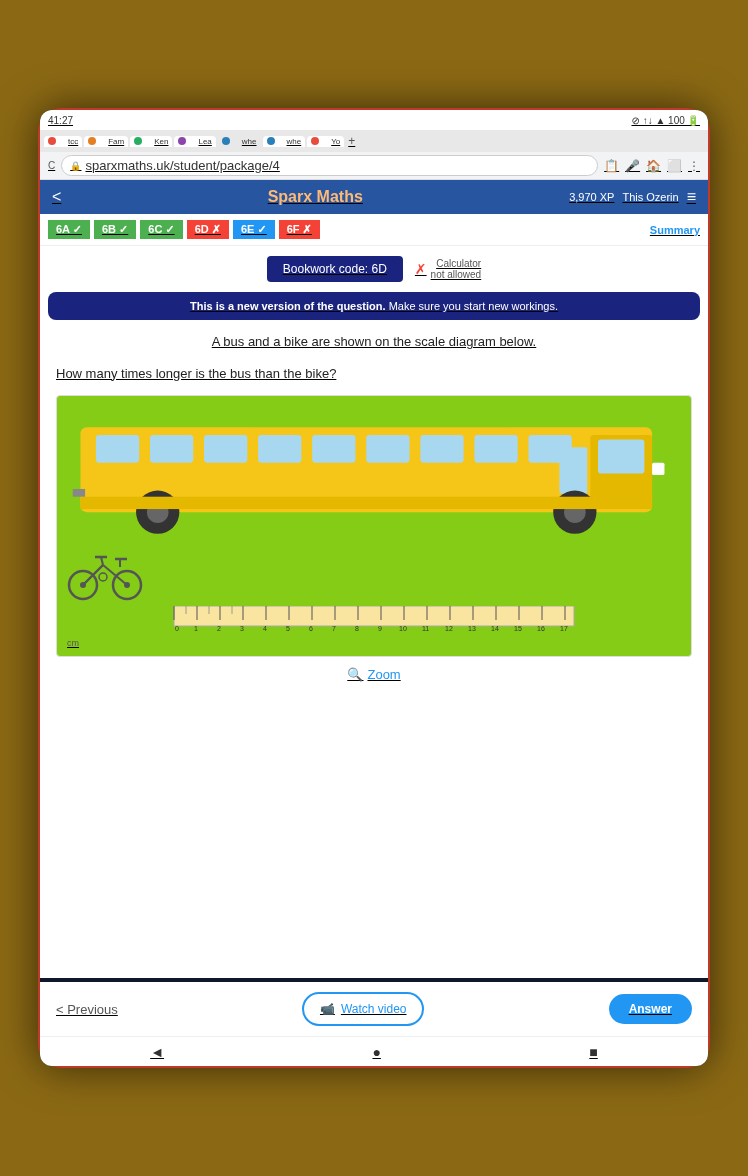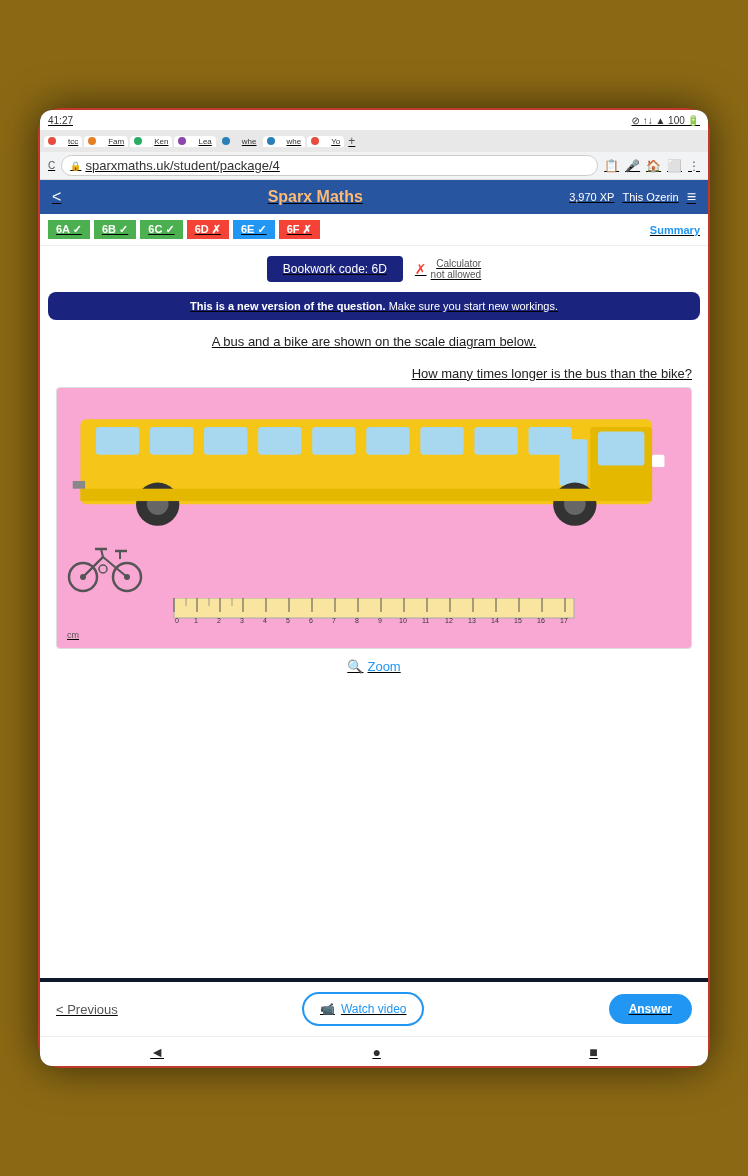--- a/index.html
+++ b/index.html
@@ -268,28 +268,28 @@
       font-size: 13px;
       color: #222;
       text-align: center;
       line-height: 1.5;
       margin-bottom: 12px;
     }
 
     .question-sub {
       font-size: 13px;
       color: #222;
-      text-align: right;
+      text-align: left;
       line-height: 1.5;
-      margin-bottom: 4px;
+      margin-bottom: 12px;
     }
 
     
     .scale-diagram {
-      background: #f9a8d4;
+      background: #84cc16;
       border: 1px solid #ddd;
       border-radius: 4px;
       padding: 8px;
     }
 
     .bus-container {
       display: flex;
       align-items: flex-end;
       margin-bottom: 4px;
     }

